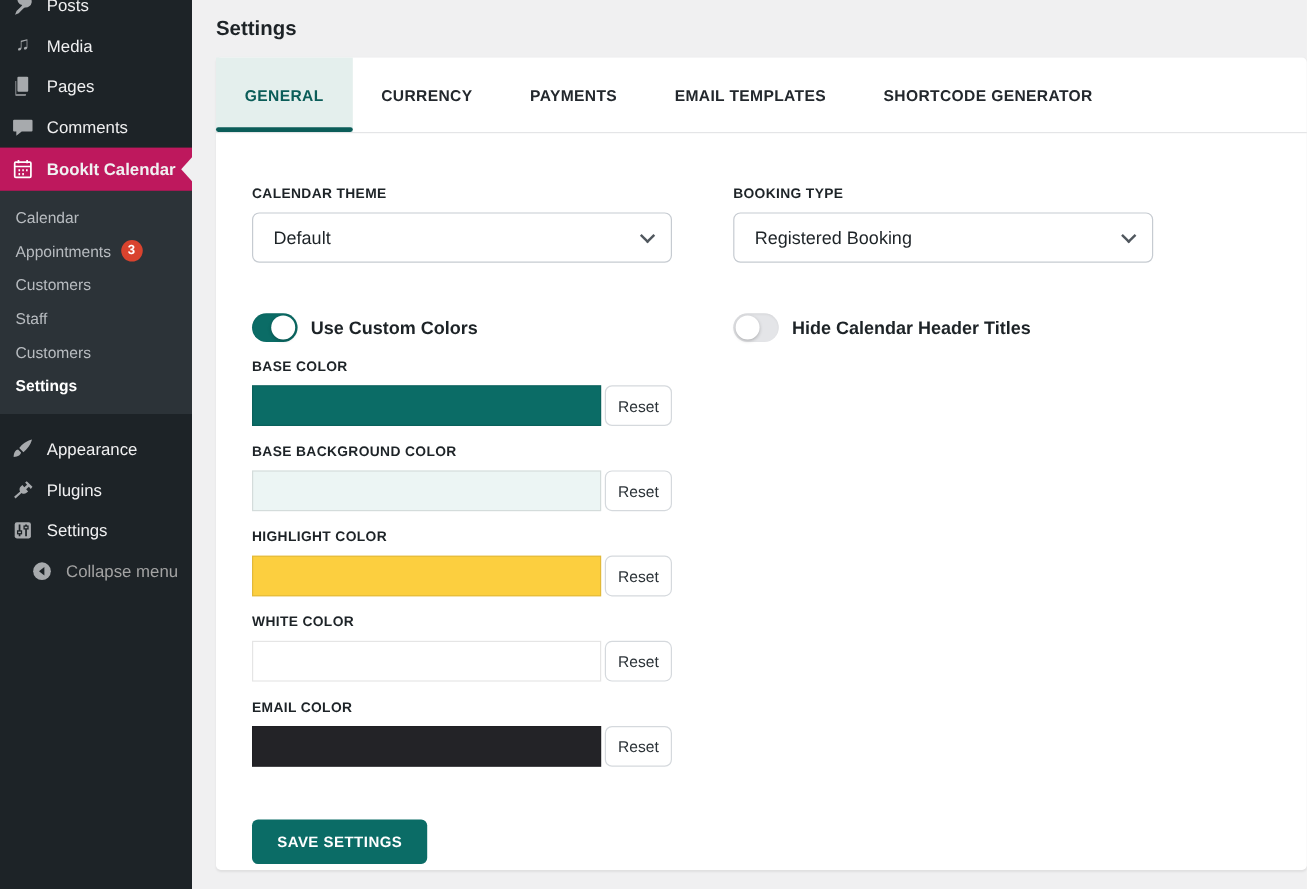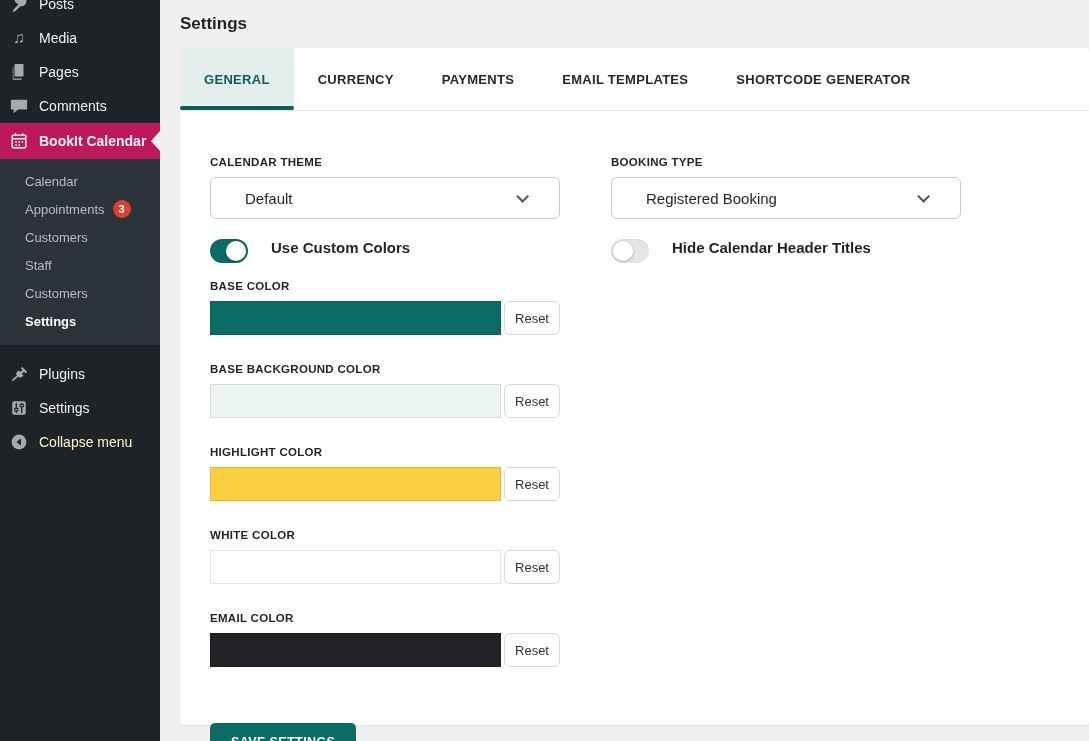--- a/index.html
+++ b/index.html
@@ -13,29 +13,29 @@
   .menu-item { display:flex; align-items:center; gap:10px; height:34px;
     padding:0 8px 0 9px; font-size:14px; color:#f0f0f1; cursor:pointer; }
   .menu-item .micon { width:20px; height:20px; flex:0 0 20px; color:#a7aaad;
     display:flex; align-items:center; justify-content:center; font-size:16px; }
   .menu-item.current { background:#be185d; height:36px; position:relative; font-weight:600; }
   .menu-item.current .micon { color:#ffffff; }
   .menu-item.current .arrow-notch { position:absolute; right:0; top:50%;
     transform:translateY(-50%); width:0; height:0;
     border-top:10px solid transparent; border-bottom:10px solid transparent;
     border-right:9px solid #f0f0f1; }
-  .submenu { background:#2c3338; padding:8px 0 10px 12px; }
+  .submenu { background:#2c3338; padding:8px 0 10px 0; }
   .submenu-item { display:flex; align-items:center; gap:8px; height:28px;
     padding-left:13px; font-size:13px; color:#b8bcc0; cursor:pointer; }
   .submenu-item.active { color:#ffffff; font-weight:bold; }
   .badge { display:inline-flex; align-items:center; justify-content:center;
     min-width:18px; height:18px; border-radius:9px; background:#d9432e;
     color:#fff; font-size:11px; font-weight:bold; padding:0 4px; }
   .menu.second { margin-top:12px; }
-  .collapse-item { color:#fef9c3; }
+  .collapse-item { color:#a3a3a3;margin-left:16px; }
 
   
   .main { position:absolute; left:160px; top:0; right:0; bottom:0; background:#f0f0f1; }
   .titlebar { height:48px; display:flex; align-items:center; padding-left:20px; }
   .page-title { font-size:17px; font-weight:bold; color:#1d2327; }
 
   .card { position:absolute; left:20px; right:0; top:48px; bottom:16px;
     background:#ffffff; border-radius:4px; box-shadow:0 1px 2px rgba(0,0,0,.07); }
 
   .tabs { display:flex; align-items:stretch; height:63px; 
@@ -46,36 +46,36 @@
   .tab.active::after { content:""; position:absolute; left:0; right:0; bottom:0;
     height:4px; background:#0b5d59; border-radius:4px; }
 
   .content { padding:45px 30px 0 30px; }
   .grid { display:grid; grid-template-columns:350px 350px; column-gap:51px; }
 
   .field-label { font-size:11.5px; font-weight:bold; letter-spacing:.3px;
     color:#1d2327; margin-bottom:9px; }
   .select { height:42px; border:1px solid #c6cbd1; border-radius:6px;
     background:#fff; display:flex; align-items:center; justify-content:space-between;
-    padding:0 34px; font-size:15px; color:#1d2327; cursor:pointer; }
+    padding:0 17px; font-size:15px; color:#1d2327; cursor:pointer; }
   .chevron { width:9px; height:9px; border-right:2px solid #50575e;
     border-bottom:2px solid #50575e; transform:rotate(45deg) translateY(-3px); }
 
-  .toggle-row { margin-top:20px; display:flex; gap:23px; height:28px; }
+  .toggle-row { margin-top:40px; display:flex; align-items:center; gap:11px; height:28px; }
   .toggle { width:38px; height:24px; border-radius:12px; background:#e4e5e8;
     position:relative; cursor:pointer; box-shadow:inset 0 1px 2px rgba(0,0,0,.06); flex:0 0 38px; }
   .toggle .knob { position:absolute; top:2px; left:2px; width:20px; height:20px;
     border-radius:50%; background:#fff; box-shadow:0 1px 3px rgba(0,0,0,.25);
     transition:left .1s; }
   .toggle.on { background:#0b6c66; }
   .toggle.on .knob { left:16px; }
   .toggle-label { font-size:15px; font-weight:bold; color:#1d2327; }
 
   .colors { width:350px; margin-top:13px; }
-  .color-group { margin-bottom:28px; }
+  .color-group { margin-bottom:16px; }
   .color-row { display:flex; gap:3px; }
   .swatch { flex:1; height:34px; border:1px solid rgba(0,0,0,.10); cursor:pointer; }
   .reset-btn { width:56px; height:34px; background:#fff; border:1px solid #d5d9dd;
     border-radius:6px; font-size:13px; color:#2c3338; cursor:pointer;
     font-family:"Liberation Sans", sans-serif; }
 
   .save-btn { margin-top:28px; margin-bottom:30px; height:37px; padding:0 21px;
     background:#0b6c66; color:#fff; border:none; border-radius:5px;
     font-size:12.5px; font-weight:bold; letter-spacing:.4px; cursor:pointer;
     font-family:"Liberation Sans", sans-serif; }
@@ -161,20 +161,28 @@
       <div class="submenu-item active">
         <span>Settings</span>
       </div>
     </div>
   </div>
 
   <div class="menu second">
     <div class="menu-item">
       <span class="micon">
         <svg width="18" height="18" viewBox="0 0 20 20" fill="currentColor">
+            <path d="M18.5 1.5c-4.5 1-9.5 4.7-11.8 7.8l3.9 3.9c3.1-2.3 6.9-7.2 7.9-11.7zM5.6 10.7c-2 .3-3.9 2.4-4.1 6.9 4.5-.2 6.6-2 6.9-4.1z"></path>
+          </svg>
+      </span>
+      <span>Appearance</span>
+    </div>
+    <div class="menu-item">
+      <span class="micon">
+        <svg width="18" height="18" viewBox="0 0 20 20" fill="currentColor">
             <path d="M13.2 2l-1.4 1.4 1.9 1.9-2.4 2.4-1.9-1.9L8 7.2c-1.3 1.3-1.4 3.2-.4 4.6l-5.3 5.3 1.4 1.4 5.3-5.3c1.4 1 3.3.9 4.6-.4l1.4-1.4-1.9-1.9 2.4-2.4 1.9 1.9L18.8 7z" transform="rotate(3 10 10)"></path>
           </svg>
       </span>
       <span>Plugins</span>
     </div>
     <div class="menu-item">
       <span class="micon">
         <svg width="18" height="18" viewBox="0 0 20 20">
             <rect x="2.5" y="2.5" width="15" height="15" rx="2" fill="currentColor"></rect>
             <g stroke="#1d2327" stroke-width="1.6">

